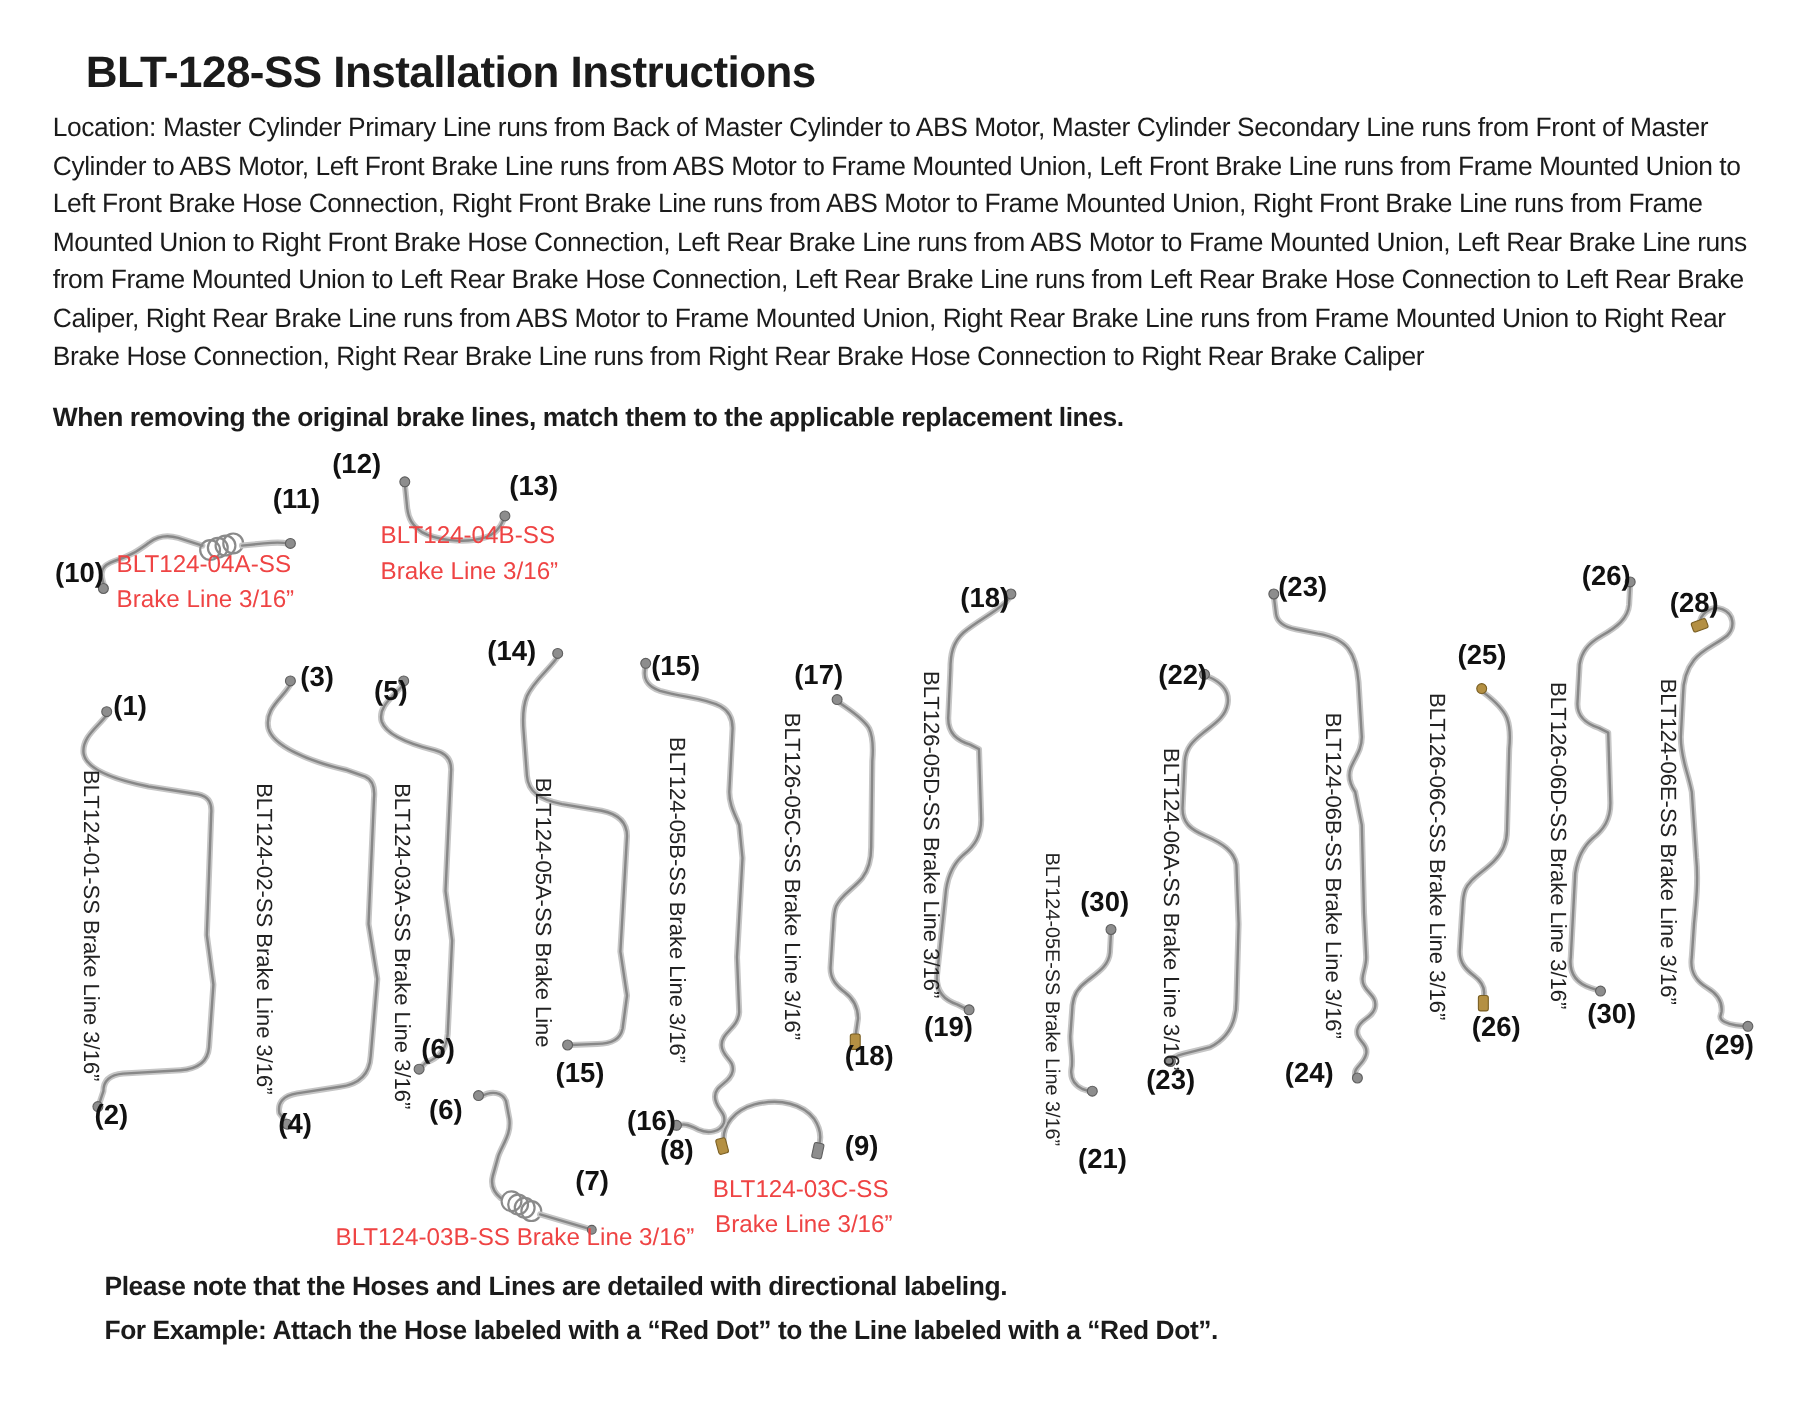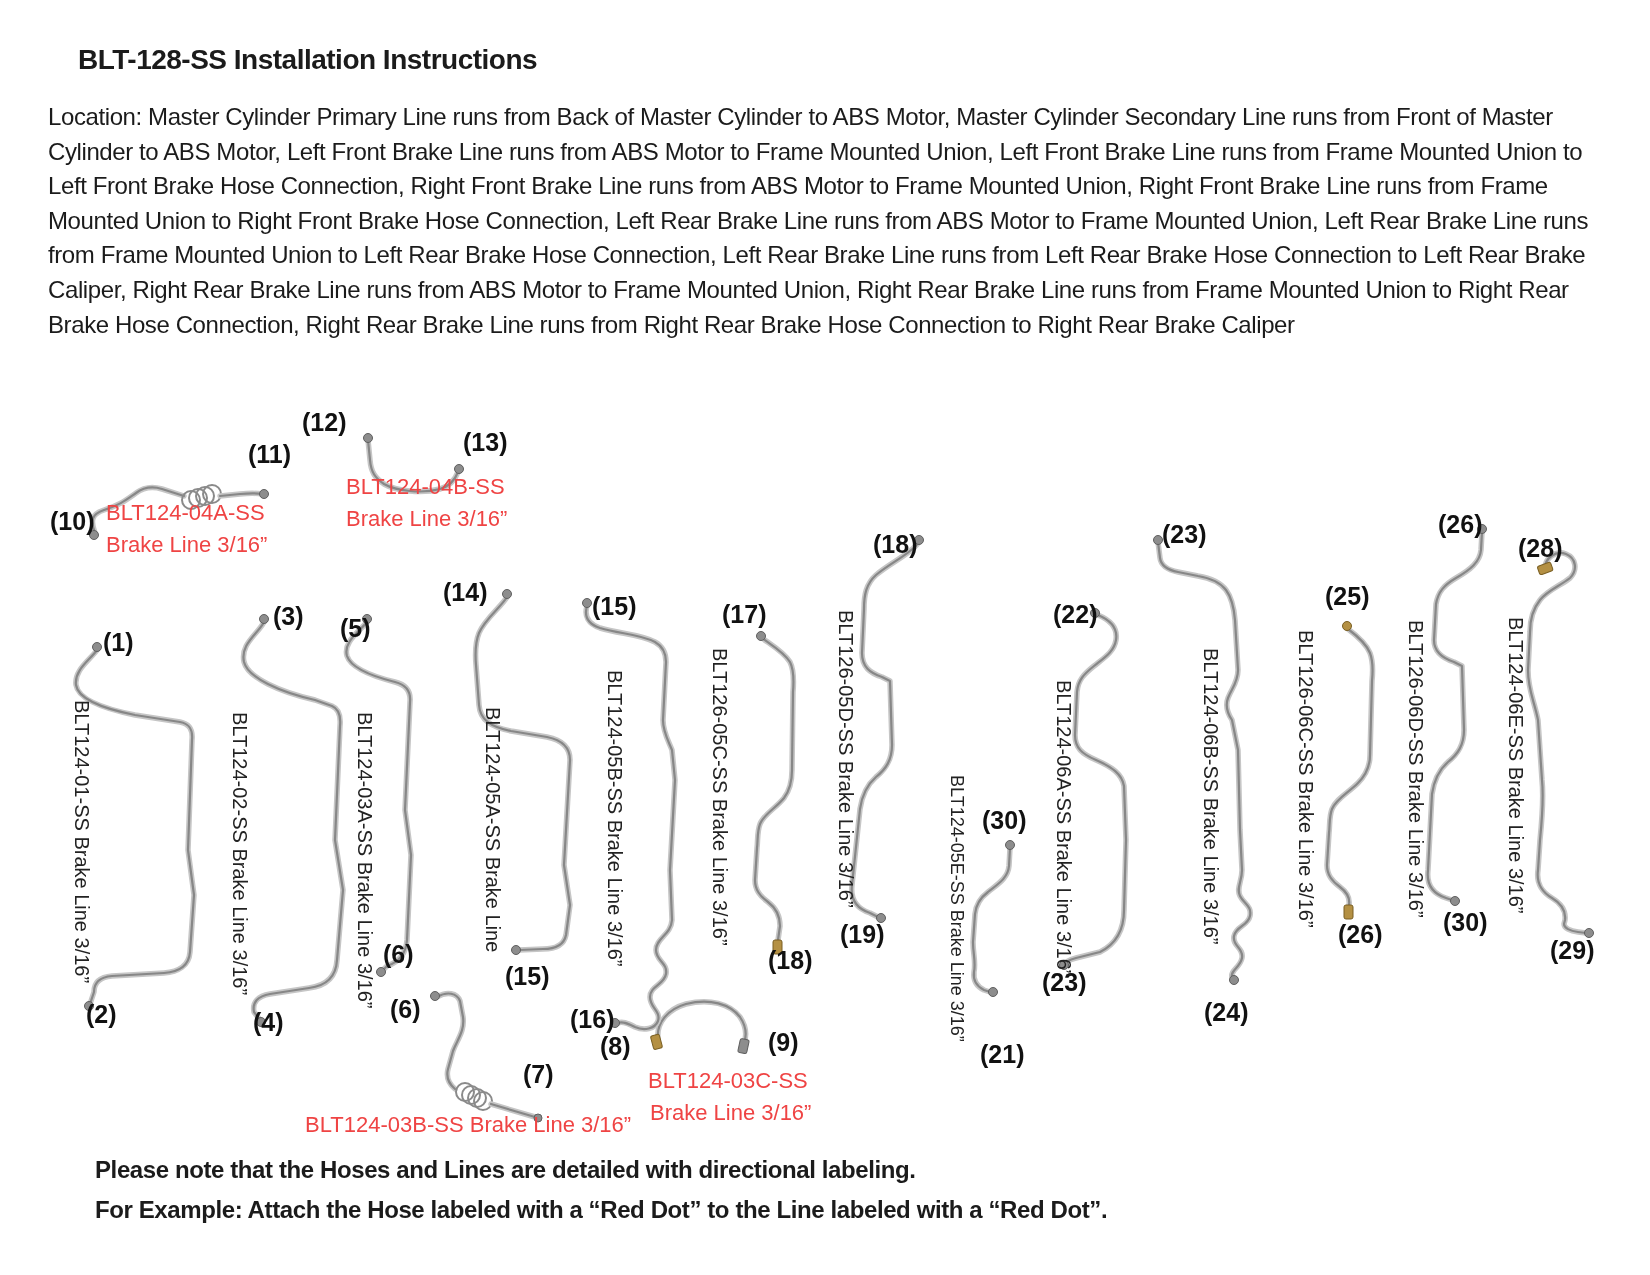--- a/index.html
+++ b/index.html
@@ -1,18 +1,18 @@
 <!DOCTYPE html>
 <html><head>
 <meta charset="utf-8">
 <style>
   html,body{margin:0;padding:0;background:#ffffff;}
   #page{position:relative;width:1650px;height:1275px;background:#ffffff;overflow:hidden;
         font-family:"Liberation Sans",sans-serif;color:#1b1b1b;}
-  .title{position:absolute;left:78px;top:44px;font-size:28px;font-weight:bold;letter-spacing:-0.5px;}
+  .title{position:absolute;left:78px;top:44px;font-size:40px;font-weight:bold;letter-spacing:-0.5px;}
   .para{position:absolute;left:48px;top:100px;width:1566px;font-size:24px;font-weight:normal;
         line-height:34.6px;letter-spacing:-0.4px;text-align:left;}
   .when{position:absolute;left:48px;top:366px;font-size:24px;font-weight:bold;letter-spacing:-0.4px;}
   .note{position:absolute;font-size:24px;font-weight:bold;letter-spacing:-0.4px;}
   .callout{position:absolute;font-size:25px;font-weight:bold;white-space:nowrap;color:#111;}
   .hlabel{position:absolute;font-size:22px;white-space:nowrap;color:#ef4444;}
   .vlabel{position:absolute;font-size:20px;white-space:nowrap;color:#222;
           transform:rotate(90deg);transform-origin:0 0;}
   .vlabel.small{font-size:18px;}
   .part-svg{position:absolute;overflow:visible;}
@@ -22,20 +22,21 @@
   .fit{fill:#8d8d8d;stroke:#5f5f5f;stroke-width:1;}
   .fit-gold{fill:#b49043;stroke:#7a5f23;stroke-width:1;}
 </style>
 </head>
 <body>
 
 <div id="page">
 
   <div class="title">BLT-128-SS Installation Instructions</div>
   <div class="para">Location: Master Cylinder Primary Line runs from Back of Master Cylinder to ABS Motor, Master Cylinder Secondary Line runs from Front of Master Cylinder to ABS Motor, Left Front Brake Line runs from ABS Motor to Frame Mounted Union, Left Front Brake Line runs from Frame Mounted Union to Left Front Brake Hose Connection, Right Front Brake Line runs from ABS Motor to Frame Mounted Union, Right Front Brake Line runs from Frame Mounted Union to Right Front Brake Hose Connection, Left Rear Brake Line runs from ABS Motor to Frame Mounted Union, Left Rear Brake Line runs from Frame Mounted Union to Left Rear Brake Hose Connection, Left Rear Brake Line runs from Left Rear Brake Hose Connection to Left Rear Brake Caliper, Right Rear Brake Line runs from ABS Motor to Frame Mounted Union, Right Rear Brake Line runs from Frame Mounted Union to Right Rear Brake Hose Connection, Right Rear Brake Line runs from Right Rear Brake Hose Connection to Right Rear Brake Caliper</div>
+  <div class="when">When removing the original brake lines, match them to the applicable replacement lines.</div>
 
   <div>
     <svg class="part-svg" style="left:72px;top:448px;" width="210" height="115" viewBox="0 0 210 115">
       <path class="tubeA" d="M23,85 C18,72 20,66 32,62 C48,57 54,52 64,45 C72,39 80,38 90,41 L112,48"></path>
       <path class="tubeB" d="M23,85 C18,72 20,66 32,62 C48,57 54,52 64,45 C72,39 80,38 90,41 L112,48"></path>
       <circle class="coil" cx="119" cy="52" r="9"></circle>
         <circle class="coil" cx="126" cy="50" r="9"></circle>
       <circle class="coil" cx="133" cy="48" r="9"></circle>
         <circle class="coil" cx="140" cy="46" r="9"></circle>
       <path class="tubeA" d="M148,48 L168,46 C178,45 184,45 190,46"></path>
@@ -222,21 +223,21 @@
   </div>
 
   <div>
     <svg class="part-svg" style="left:1140px;top:530px;" width="130" height="470" viewBox="0 0 130 470">
       <path class="tubeA" d="M18,12 L20,28 C21,36 28,40 38,42 L58,46 C70,48 80,52 86,60 C92,68 94,78 95,90 L98,140 C98,152 92,158 88,168 C85,176 88,184 92,190 L98,220 L100,300 L102,340 C102,352 96,358 100,366 C104,374 112,376 110,386 C108,396 96,396 94,406 C92,416 104,418 102,428 C100,438 90,440 92,448"></path>
       <path class="tubeB" d="M18,12 L20,28 C21,36 28,40 38,42 L58,46 C70,48 80,52 86,60 C92,68 94,78 95,90 L98,140 C98,152 92,158 88,168 C85,176 88,184 92,190 L98,220 L100,300 L102,340 C102,352 96,358 100,366 C104,374 112,376 110,386 C108,396 96,396 94,406 C92,416 104,418 102,428 C100,438 90,440 92,448"></path>
       <circle class="fit" cx="18" cy="10" r="4.5"></circle>
         <circle class="fit" cx="94" cy="450" r="4.5"></circle>
     </svg>
     <span class="callout" style="left:1162px;top:520px;">(23)</span>
-    <span class="callout" style="left:1204px;top:962px;margin-top:36px;">(24)</span>
+    <span class="callout" style="left:1168px;top:962px;">(24)</span>
     <span class="vlabel" style="left:1222px;top:648px;">
       <span>BLT124-06B-SS</span> <span>Brake Line 3/16”</span>
     </span>
   </div>
 
   <div>
     <svg class="part-svg" style="left:1290px;top:615px;" width="110" height="310" viewBox="0 0 110 310">
       <path class="tubeA" d="M58,14 C66,20 76,28 80,38 C83,46 83,56 82,66 L80,140 C80,152 76,160 68,168 C58,178 46,184 42,194 C39,202 40,210 39,218 L37,250 C37,260 42,266 50,272 C58,278 60,284 59,290"></path>
       <path class="tubeB" d="M58,14 C66,20 76,28 80,38 C83,46 83,56 82,66 L80,140 C80,152 76,160 68,168 C58,178 46,184 42,194 C39,202 40,210 39,218 L37,250 C37,260 42,266 50,272 C58,278 60,284 59,290"></path>
       <circle class="fit-gold" cx="57" cy="11" r="4.5"></circle>

